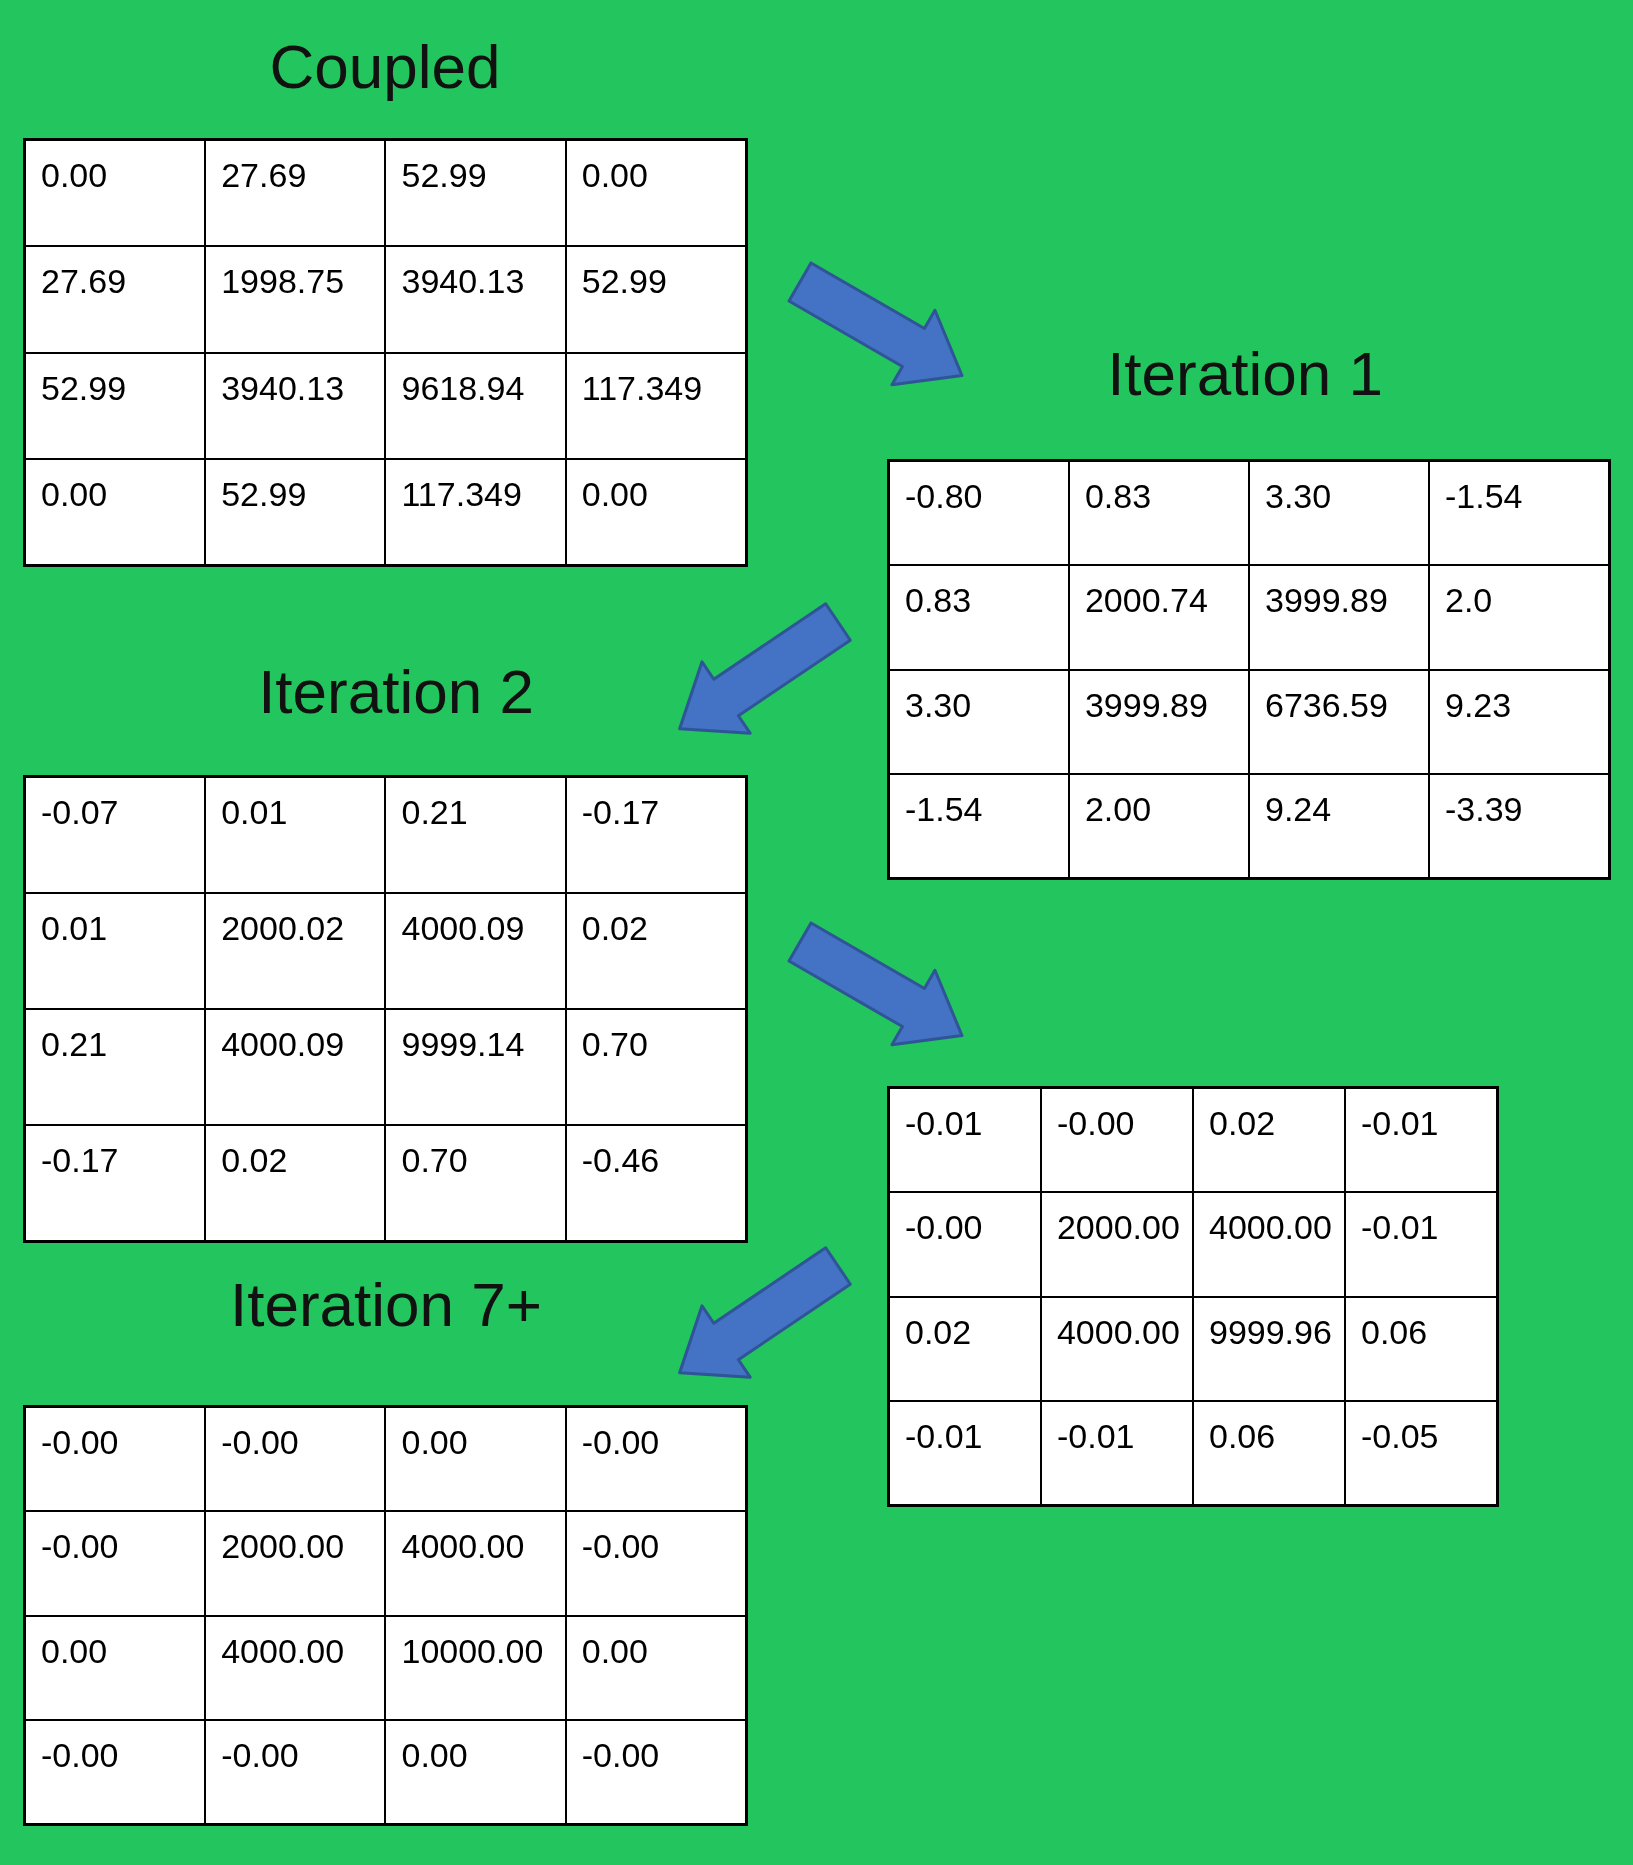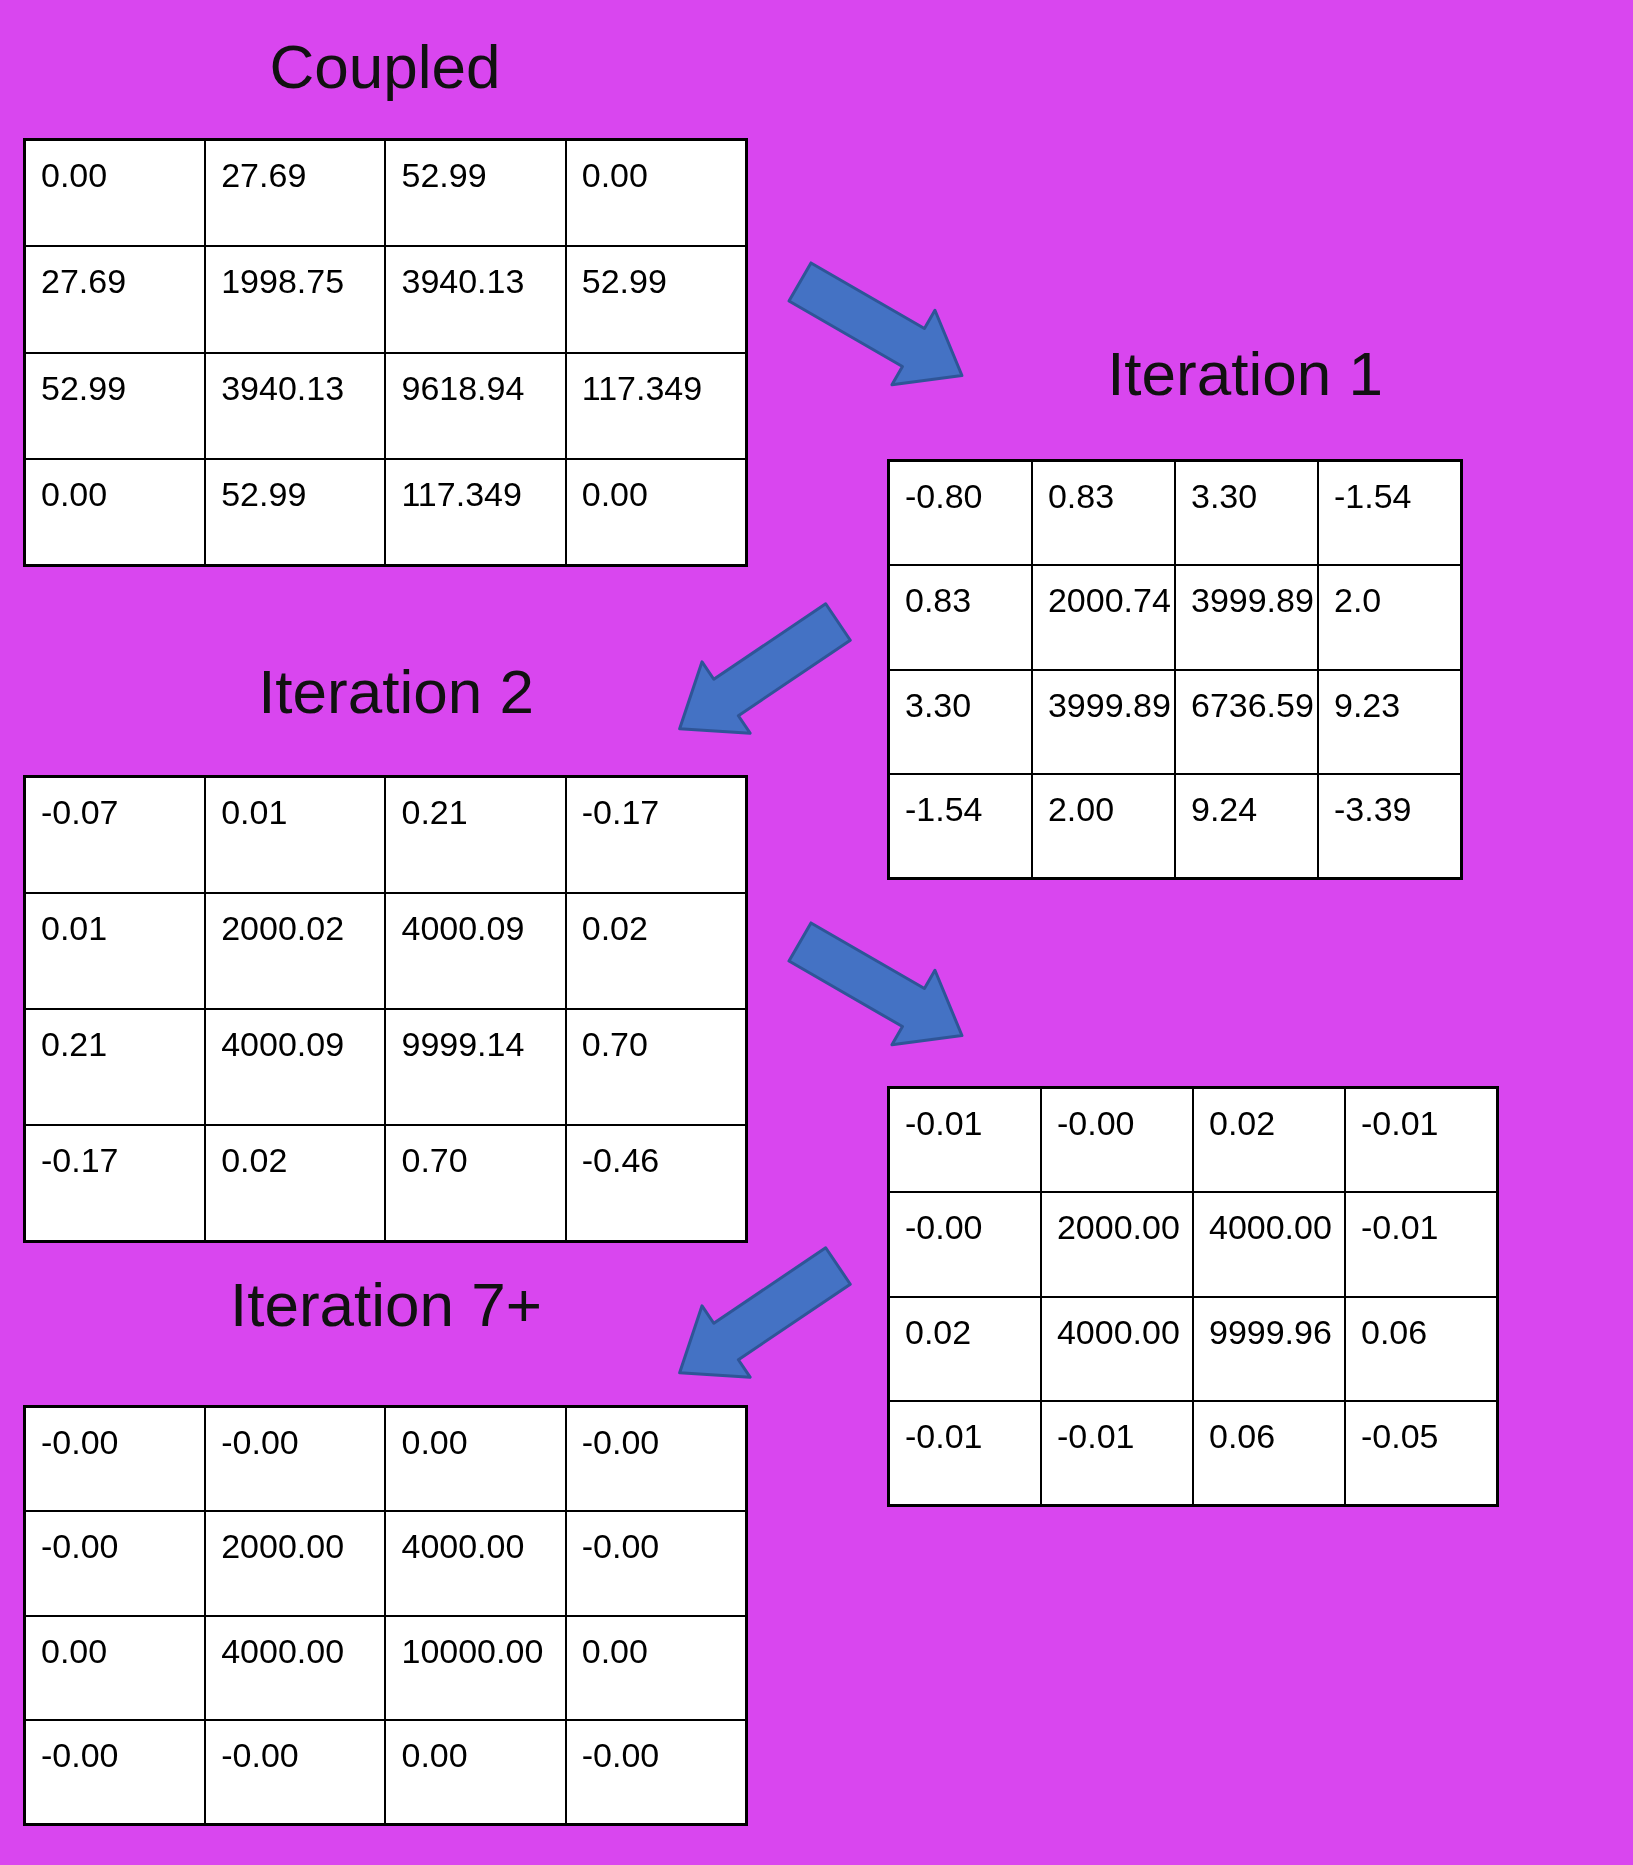--- a/index.html
+++ b/index.html
@@ -4,21 +4,21 @@
 <style>
   html, body {
     margin: 0;
     padding: 0;
     background: #ffffff;
   }
   #canvas {
     position: relative;
     width: 1633px;
     height: 1865px;
-    background: #d946ef;
+    background: #22c55e;
     font-family: "Liberation Sans", "DejaVu Sans", sans-serif;
     overflow: hidden;
   }
   .panel-title {
     position: absolute;
     transform: translateX(-50%);
     font-size: 62px;
     line-height: 1.0;
     color: #111111;
     white-space: nowrap;
@@ -80,21 +80,21 @@
     <tr>
       <td>0.00</td>
       <td>52.99</td>
       <td>117.349</td>
       <td>0.00</td>
     </tr>
   </tbody>
     </table>
 
   <div class="panel-title" style="left:1245px; top:343px;text-align:center;">Iteration 1</div>
-  <table class="matrix" style="left:887px; top:459px; width:576px; height:421px;">
+  <table class="matrix" style="left:887px; top:459px; width:724px; height:421px;">
     <tbody>
         <tr>
       <td>-0.80</td>
       <td>0.83</td>
       <td>3.30</td>
       <td>-1.54</td>
     </tr>
     <tr>
       <td>0.83</td>
       <td>2000.74</td>

